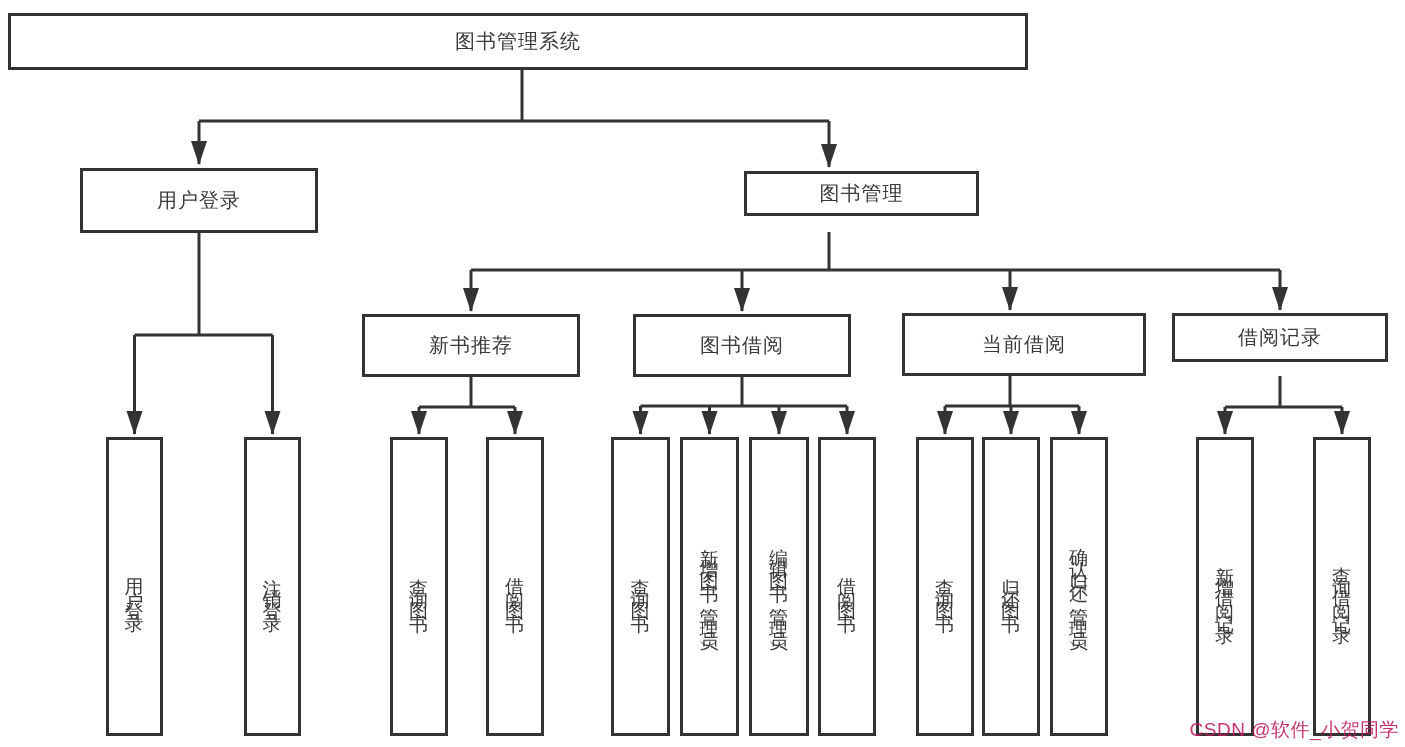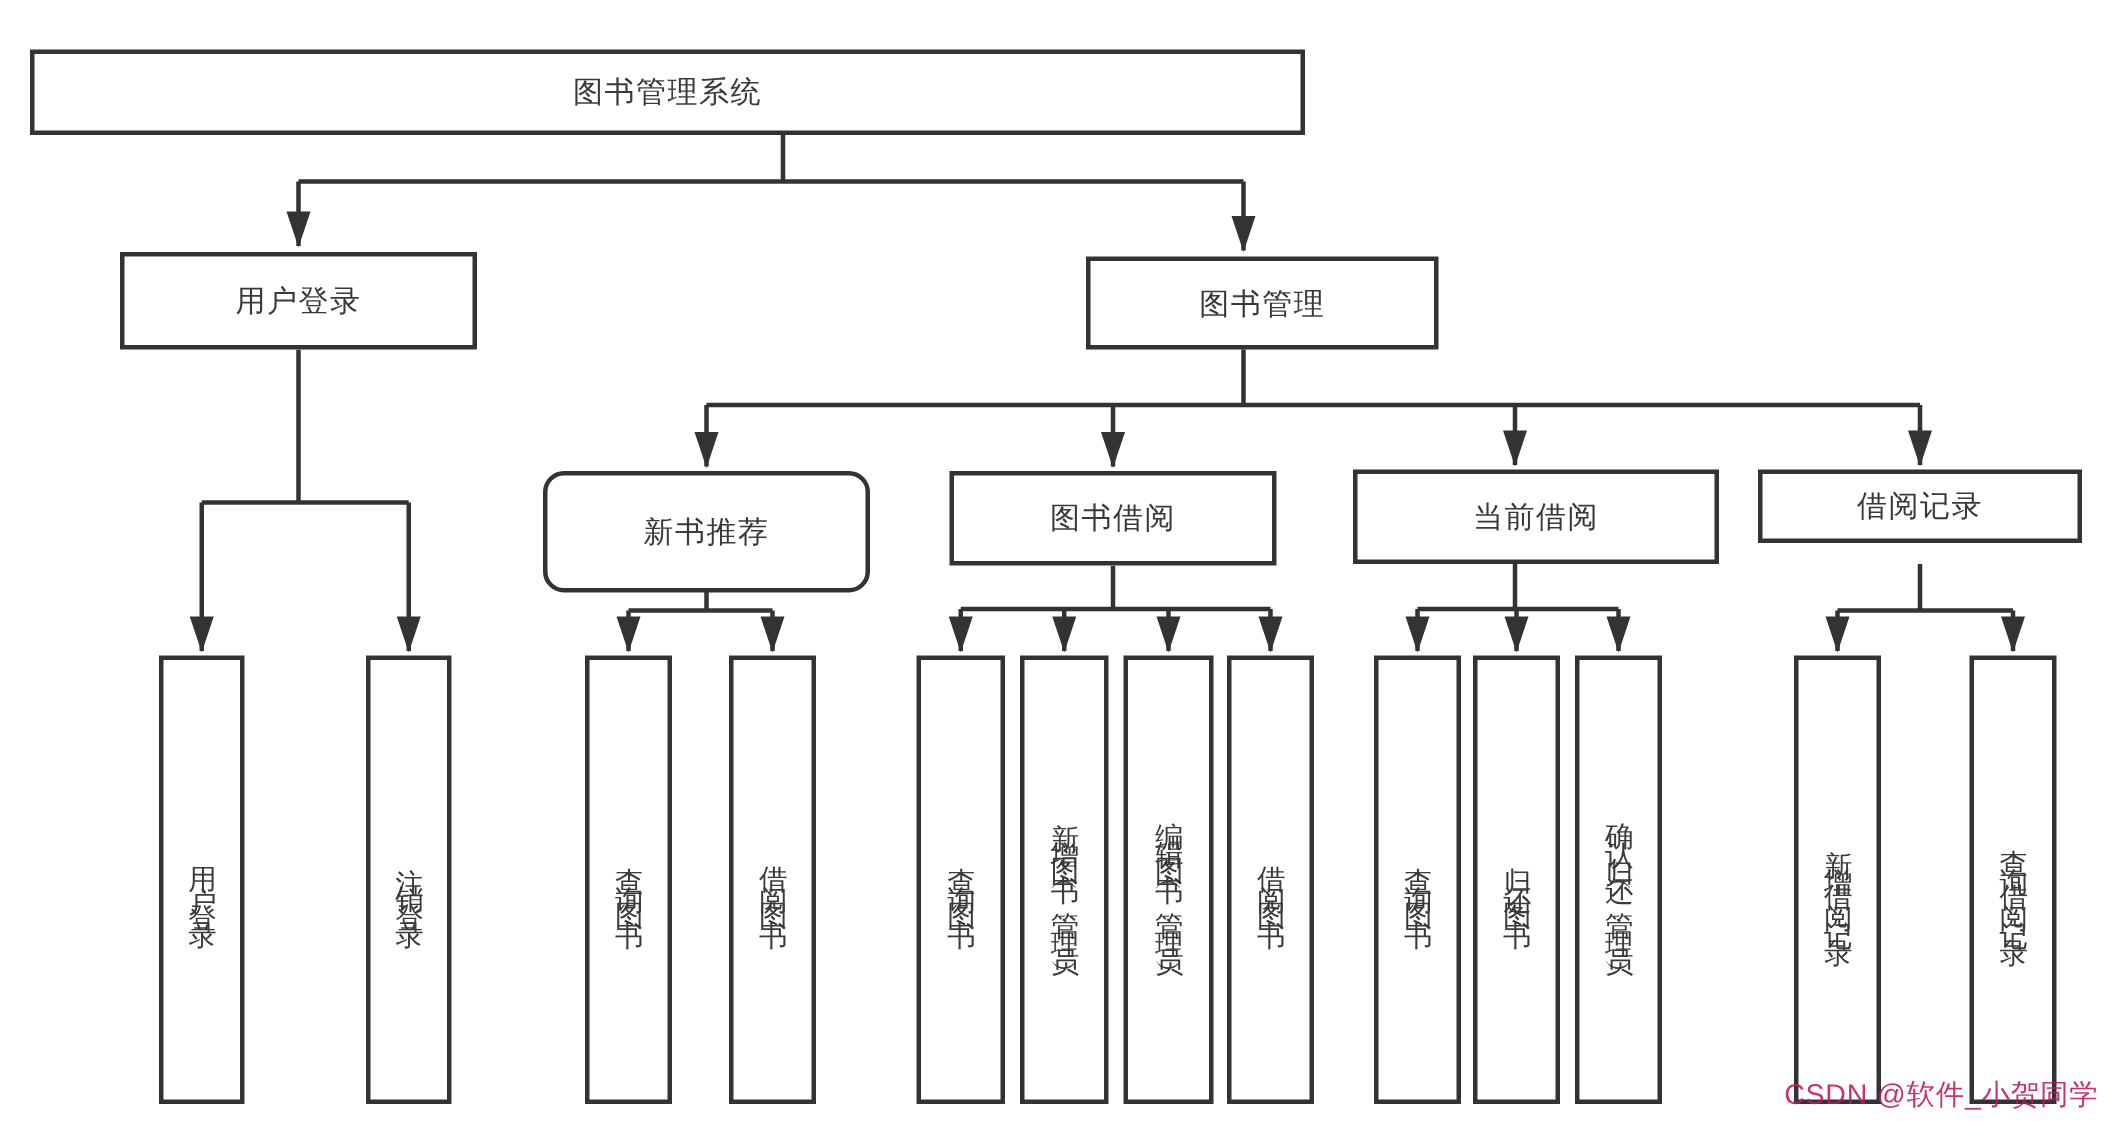--- a/index.html
+++ b/index.html
@@ -102,26 +102,26 @@
 
       <g>
         <path d="M1280 376 V 407"></path>
         <path d="M1225 407 H 1342"></path>
         <path d="M1225 407 V 434" marker-end="url(#arw)"></path>
         <path d="M1342 407 V 434" marker-end="url(#arw)"></path>
       </g>
     </g>
   </svg>
 
-  <div class="node h" style="left:20px; top:13px; width:850px; height:57px;margin-top:20px;">图书管理系统</div>
+  <div class="node h" style="left:8px; top:13px; width:1020px; height:57px;">图书管理系统</div>
 
   <div class="node h" style="left:80px; top:168px; width:238px; height:65px;">用户登录</div>
-  <div class="node h" style="left:724px; top:171px; width:235px; height:62px;">图书管理</div>
+  <div class="node h" style="left:744px; top:171px; width:235px; height:45px;">图书管理</div>
 
-  <div class="node h" style="left:362px; top:314px; width:218px; height:81px;border-radius:14px;">新书推荐</div>
+  <div class="node h" style="left:362px; top:314px; width:218px; height:63px;">新书推荐</div>
   <div class="node h" style="left:633px; top:314px; width:218px; height:63px;">图书借阅</div>
   <div class="node h" style="left:902px; top:313px; width:244px; height:63px;">当前借阅</div>
   <div class="node h" style="left:1172px; top:313px; width:216px; height:49px;">借阅记录</div>
 
   <div class="node v" style="left:106px; top:437px; width:57px; height:299px;">用户登录</div>
   <div class="node v" style="left:244px; top:437px; width:57px; height:299px;">注销登录</div>
 
   <div class="node v" style="left:390px; top:437px; width:58px; height:299px;">查询图书</div>
   <div class="node v" style="left:486px; top:437px; width:58px; height:299px;">借阅图书</div>
 

